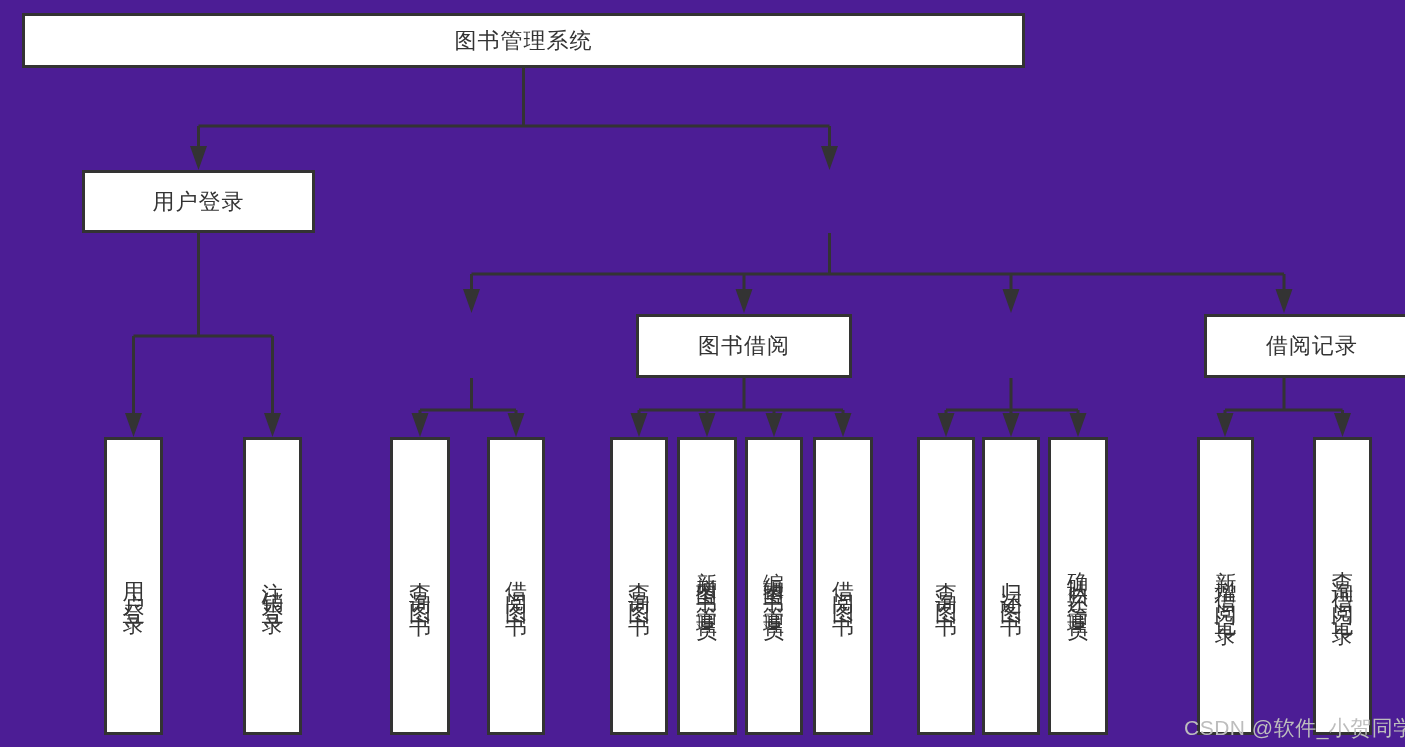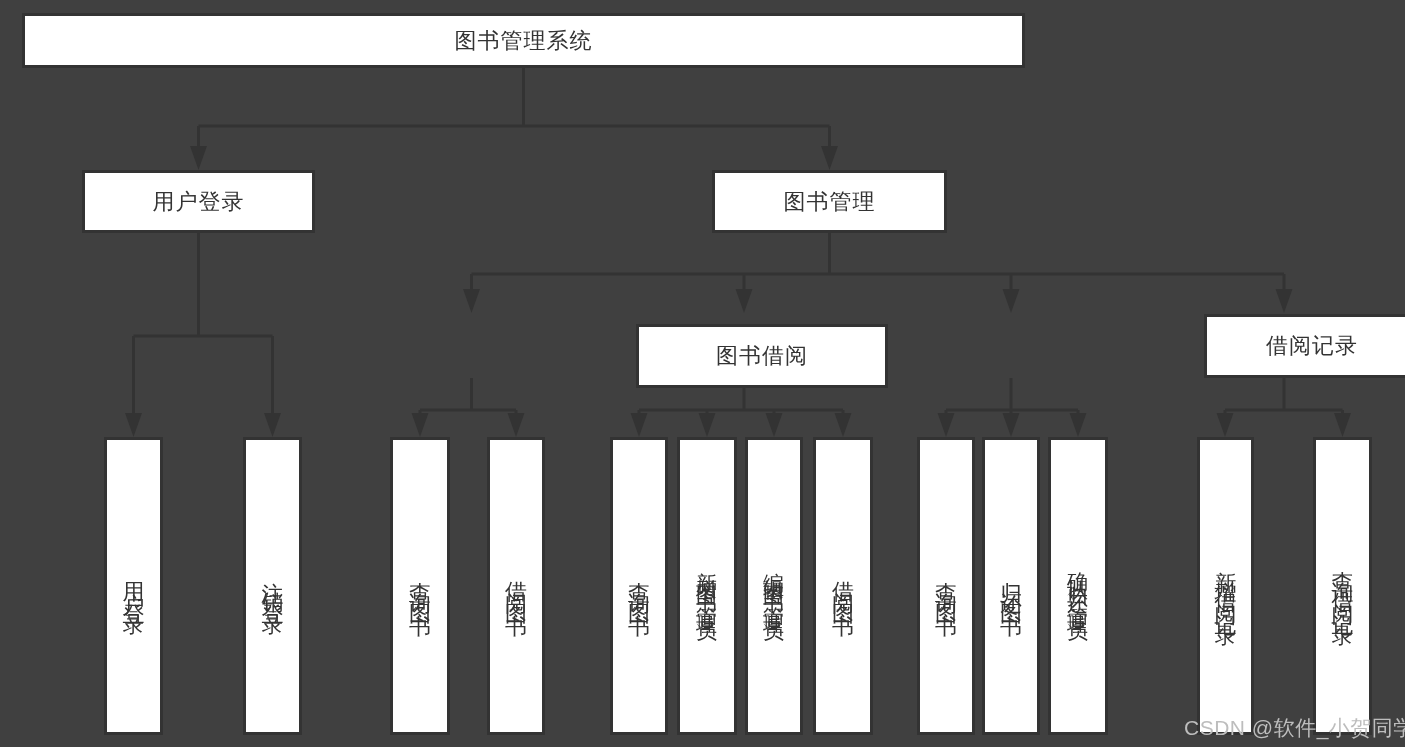--- a/index.html
+++ b/index.html
@@ -1,17 +1,17 @@
 <!DOCTYPE html>
 <html><head>
 <meta charset="utf-8">
 <style>
   html,body{margin:0;padding:0;background:#ffffff;}
   .canvas{
-    position:relative;width:1405px;height:747px;background:#404040;overflow:hidden;
+    position:relative;width:1405px;height:747px;background:#4c1d95;overflow:hidden;
     font-family:"Liberation Sans","DejaVu Sans",sans-serif;color:#333333;
   }
   .connectors{position:absolute;left:0;top:0;z-index:1;}
   .box{
     position:absolute;box-sizing:border-box;background:#ffffff;
     border:3px solid #333333;display:flex;align-items:center;justify-content:center;
     z-index:2;
   }
   .hlabel{font-size:22px;letter-spacing:1px;white-space:nowrap;}
   .vtext{
@@ -63,25 +63,22 @@
     </g>
   </svg>
 
   <div class="box" style="left:22px;top:13px;width:1003px;height:55px;">
     <span class="hlabel">图书管理系统</span>
   </div>
 
   <div class="box" style="left:82px;top:170px;width:233px;height:63px;">
     <span class="hlabel">用户登录</span>
   </div>
-  <div class="box" style="left:712px;top:170px;width:235px;height:63px;">
-    <span class="hlabel">图书管理</span>
-  </div>
 
-  <div class="box" style="left:636px;top:324px;width:252px;height:64px;align-items:center;">
+  <div class="box" style="left:636px;top:314px;width:216px;height:64px;align-items:center;">
     <span class="hlabel">图书借阅</span>
   </div>
   <div class="box" style="left:1176px;top:314px;width:216px;height:64px;margin-left:28px;">
     <span class="hlabel">借阅记录</span>
   </div>
 
   <div class="box" style="left:104px;top:437px;width:59px;height:298px;">
     <span class="vtext">用户登录</span>
   </div>
   <div class="box" style="left:243px;top:437px;width:59px;height:298px;">

